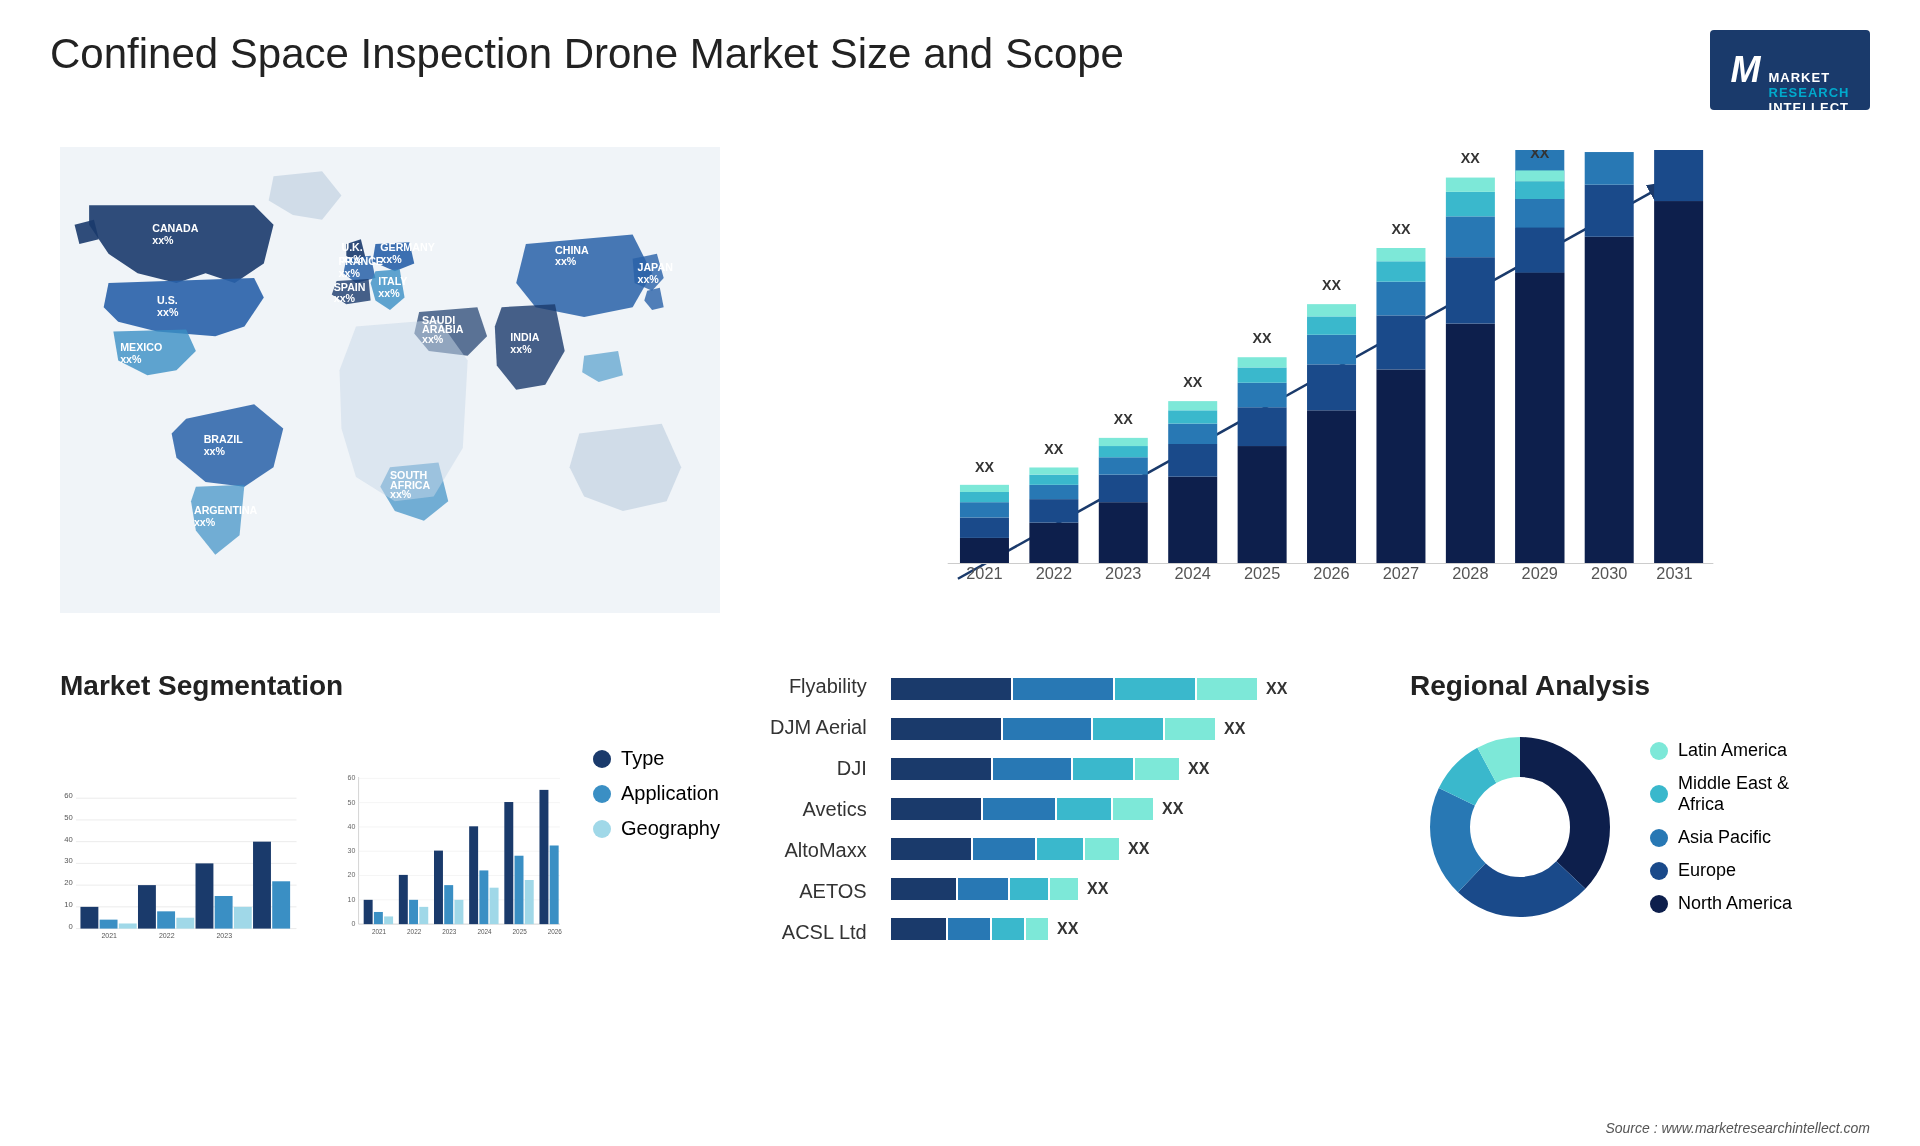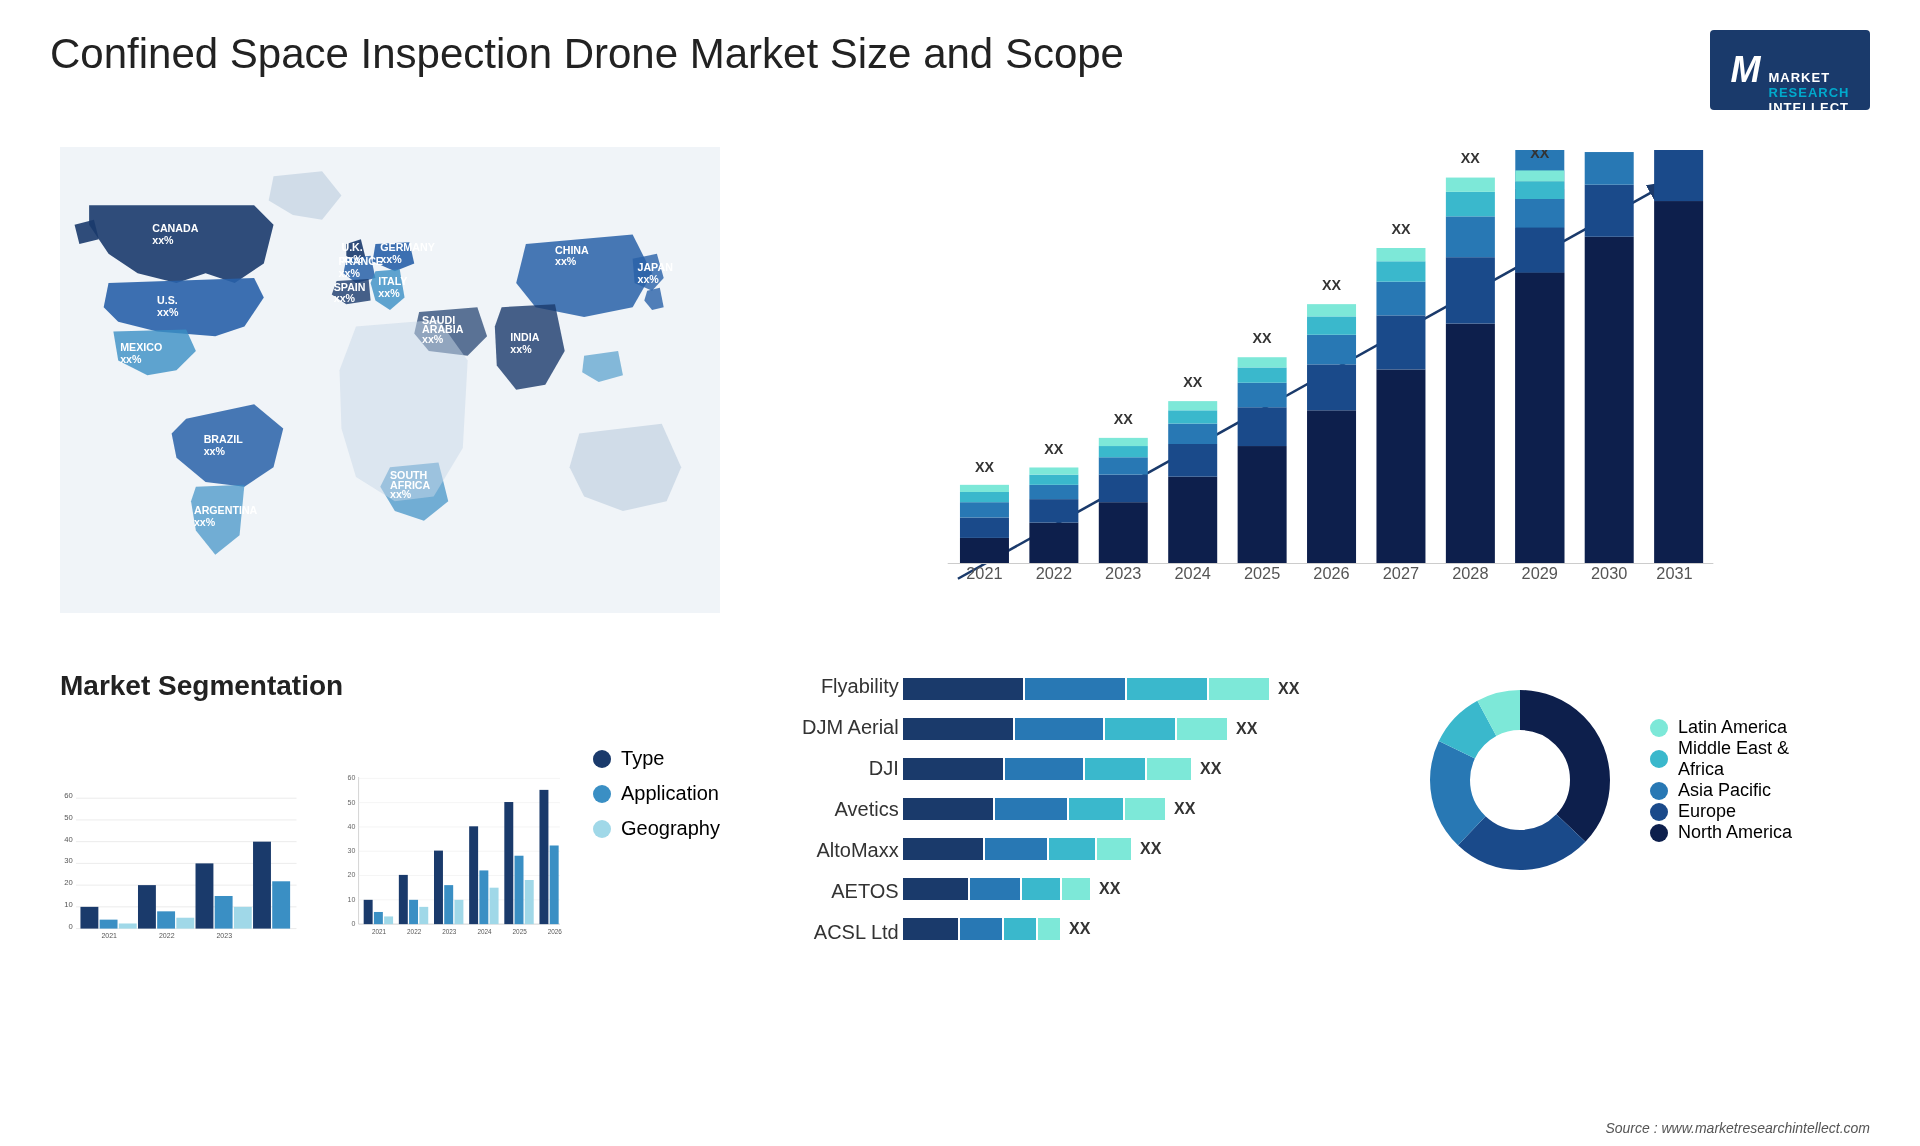--- a/index.html
+++ b/index.html
@@ -166,20 +166,21 @@
 
     
     .donut-wrapper {
       display: flex;
       align-items: center;
       gap: 20px;
     }
     .donut-legend {
       display: flex;
       flex-direction: column;
+      gap: 12px;
     }
     .donut-legend-item {
       display: flex;
       align-items: center;
       gap: 10px;
       font-size: 18px;
     }
     .donut-legend-dot {
       width: 18px;
       height: 18px;
@@ -525,21 +526,21 @@
           </div>
           <div class="legend-item">
             <div class="legend-dot" style="background:#a0d8e8"></div>
             <span>Geography</span>
           </div>
         </div>
       </div>
     </div>
 
     <div class="key-players-section">
-      <div style="display:flex; gap:4px; align-items:flex-start;margin-left:32px;">
+      <div style="display:flex; gap:24px; align-items:flex-start;">
         <div class="player-names">
           <div class="player-name">Flyability</div>
           <div class="player-name">DJM Aerial</div>
           <div class="player-name">DJI</div>
           <div class="player-name">Avetics</div>
           <div class="player-name">AltoMaxx</div>
           <div class="player-name">AETOS</div>
           <div class="player-name">ACSL Ltd</div>
         </div>
         <div>
@@ -585,20 +586,21 @@
             <rect x="57" y="248" width="42" height="22" fill="#2878b4"></rect>
             <rect x="101" y="248" width="32" height="22" fill="#3ab8cc"></rect>
             <rect x="135" y="248" width="22" height="22" fill="#7de8d8"></rect>
             <text x="166" y="264" font-size="16" fill="#333" font-weight="600">XX</text>
           </svg>
         </div>
       </div>
     </div>
 
     <div class="regional-section">
+      <h2 class="section-title">Regional Analysis</h2>
       <div class="donut-wrapper">
 
         <svg width="220" height="220" viewBox="0 0 220 220">
 
           <circle cx="110" cy="110" r="70" fill="none" stroke="#0d1f4c" stroke-width="40" stroke-dasharray="162.7 277.1" stroke-dashoffset="0" transform="rotate(-90 110 110)"></circle>
 
           <circle cx="110" cy="110" r="70" fill="none" stroke="#1a4a8a" stroke-width="40" stroke-dasharray="109.95 329.85" stroke-dashoffset="-162.7" transform="rotate(-90 110 110)"></circle>
 
           <circle cx="110" cy="110" r="70" fill="none" stroke="#2878b4" stroke-width="40" stroke-dasharray="87.96 351.84" stroke-dashoffset="-272.65" transform="rotate(-90 110 110)"></circle>
 

